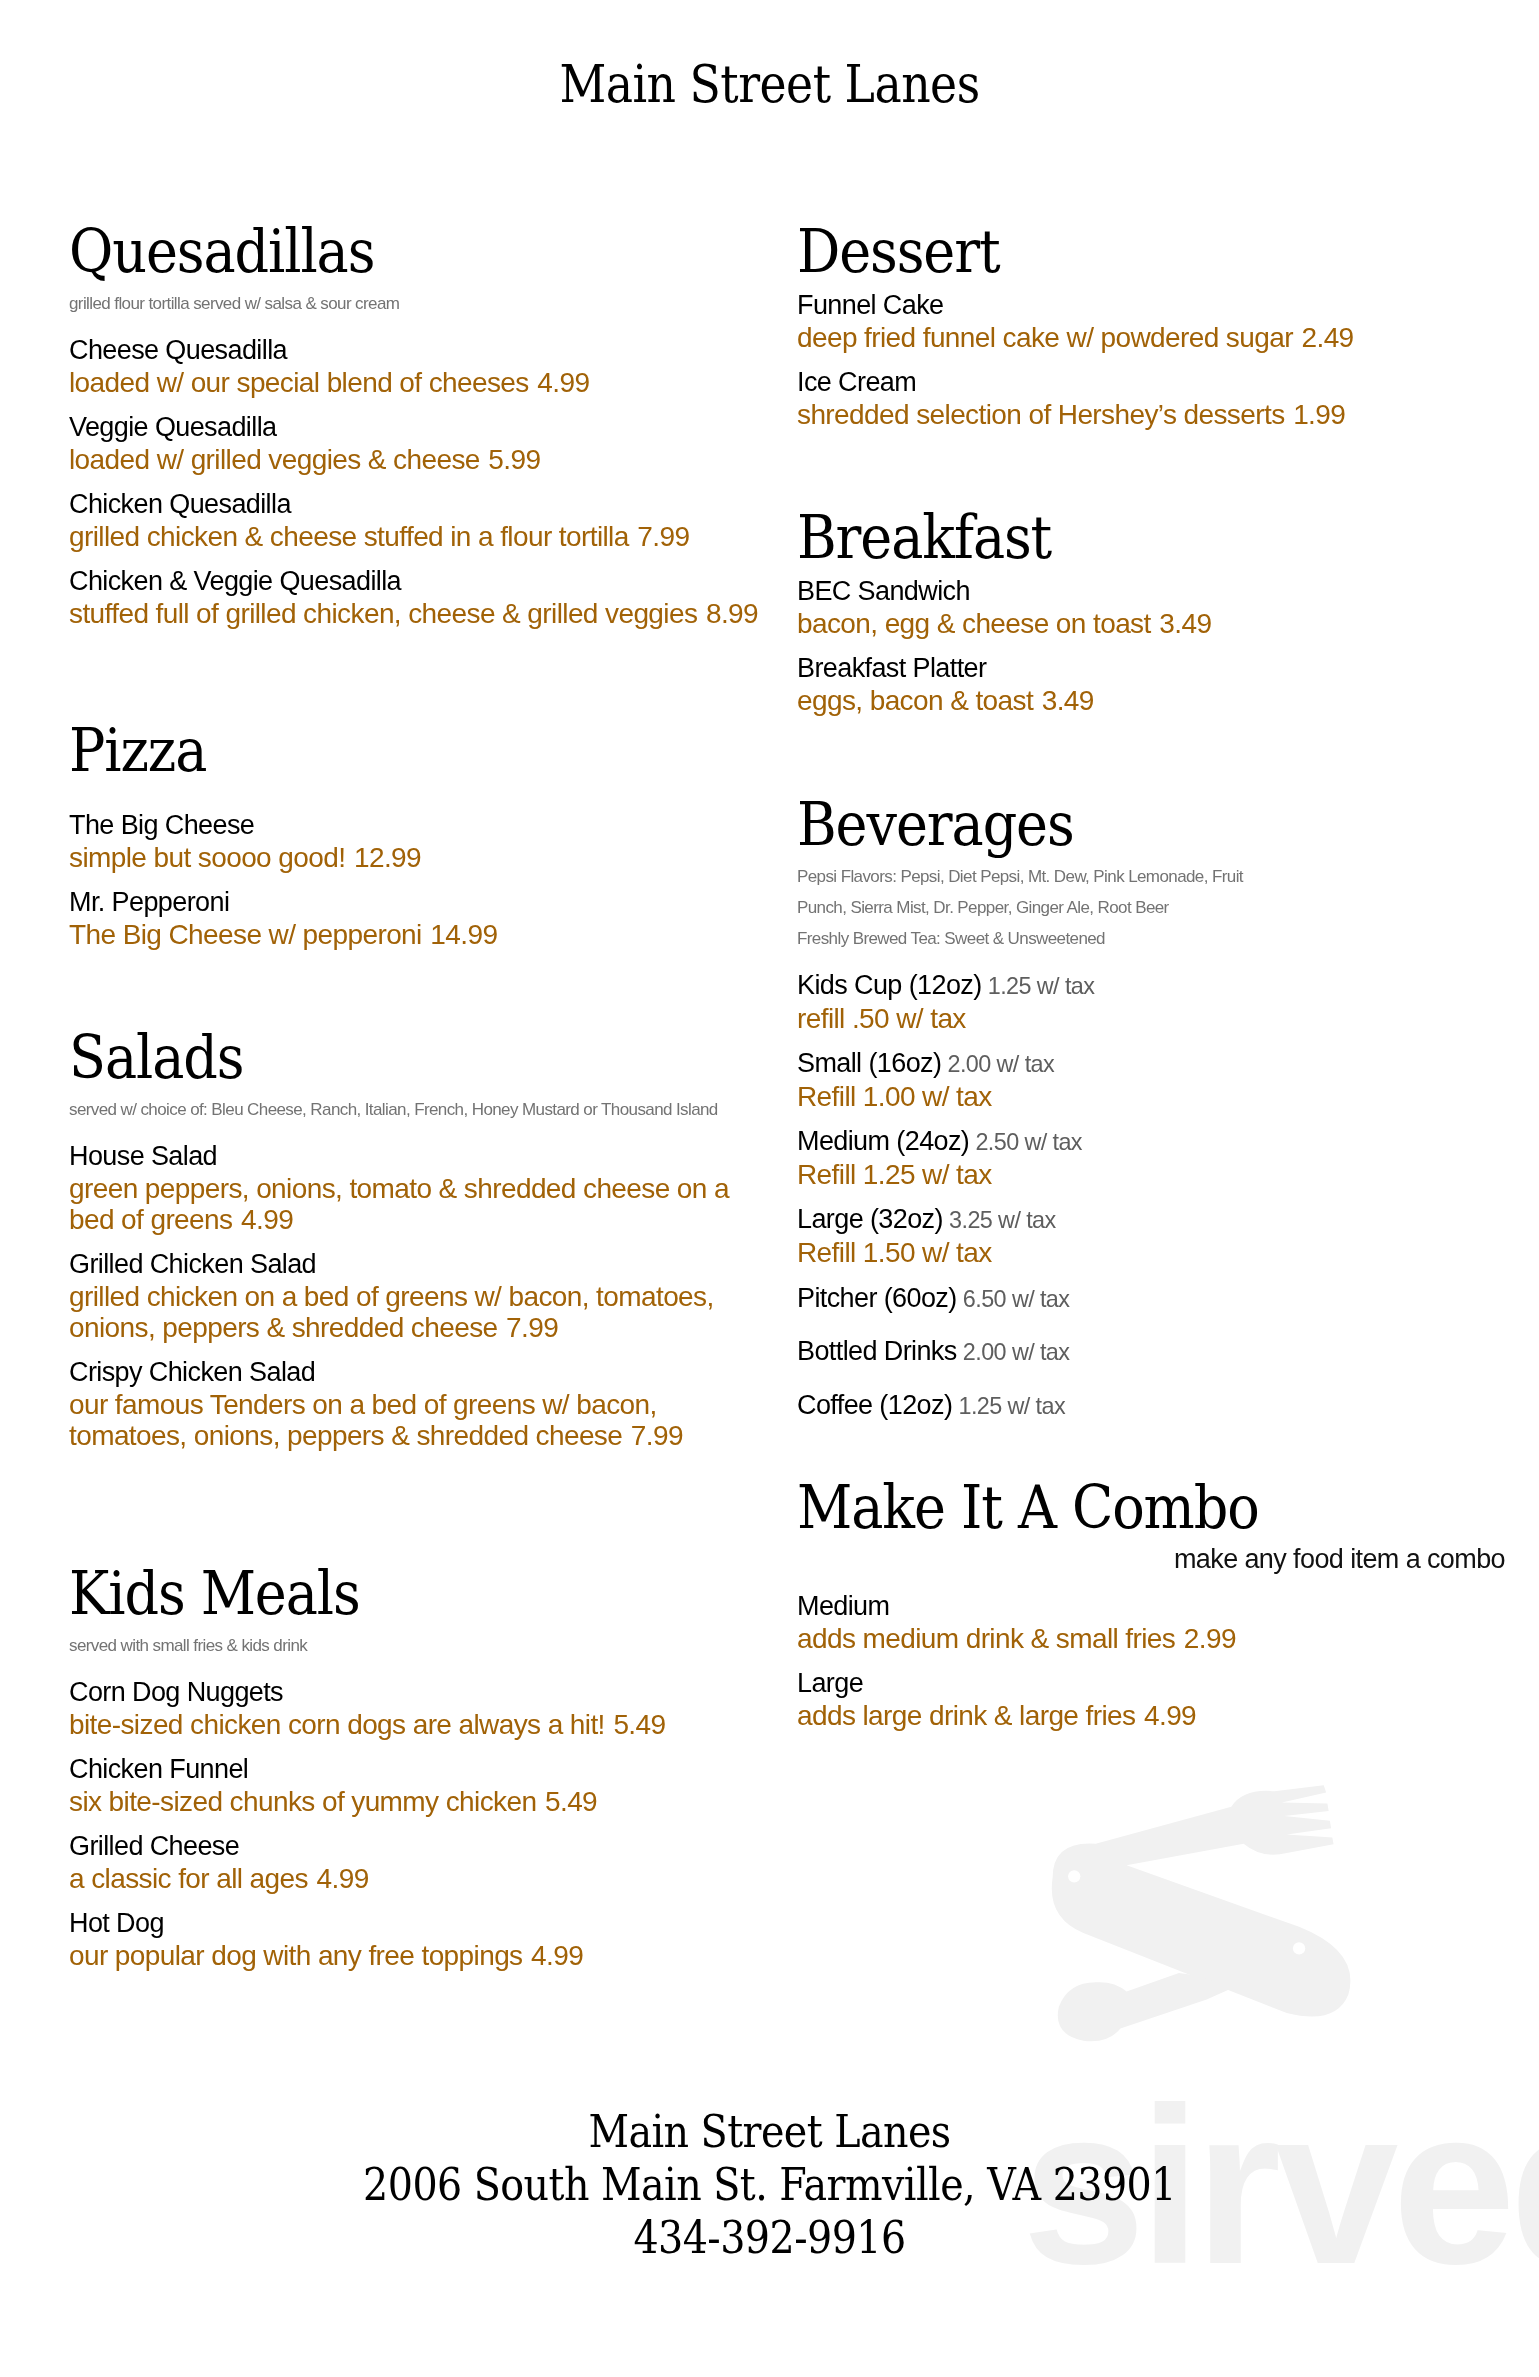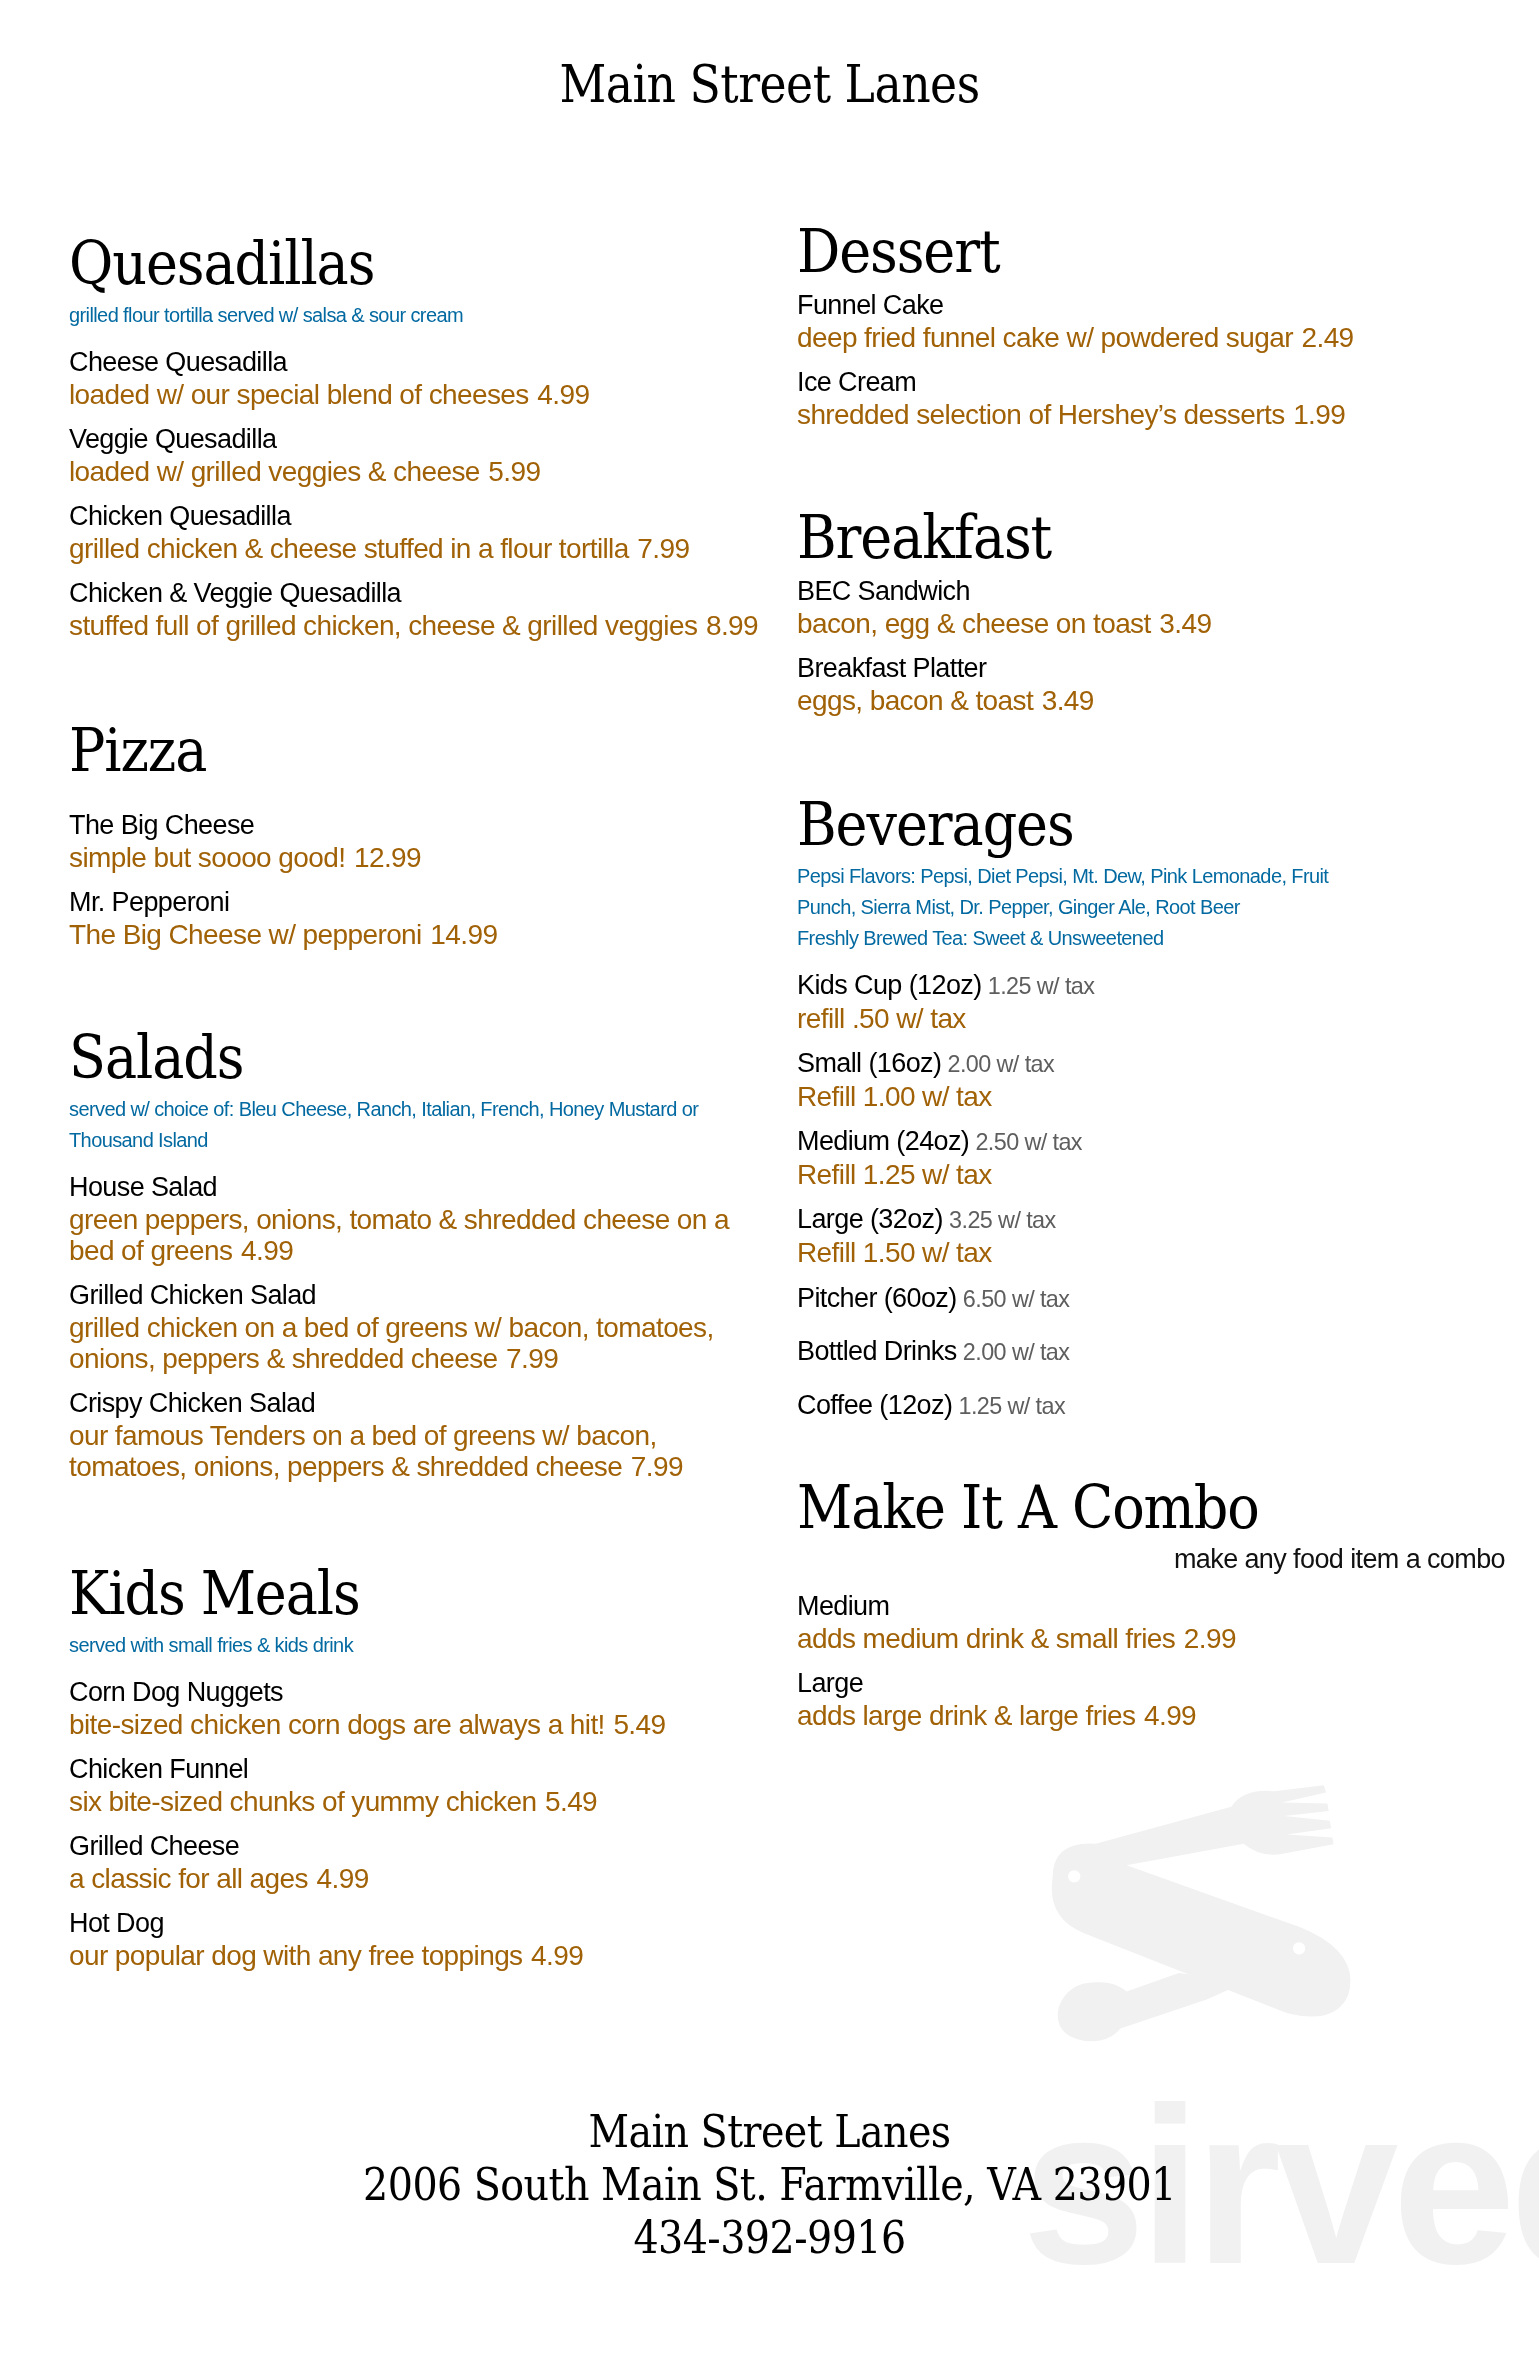--- a/index.html
+++ b/index.html
@@ -8,21 +8,21 @@
   .page-title { position: absolute; top: 54px; left: 0; width: 1539px; text-align: center;
     font-size: 52px; font-family: "DejaVu Serif", serif; letter-spacing: -0.6px; transform: scaleX(0.88); }
 
   .col { position: absolute; top: 215px; }
   .col-left { left: 69px; width: 702px; }
   .col-right { left: 797px; width: 708px; }
 
   .section { position: absolute; left: 0; width: 100%; }
   .section-title { font-family: "DejaVu Serif", serif; font-size: 60px; line-height: 73px;
     margin: 0; font-weight: normal; letter-spacing: -1.2px; transform-origin: left; transform: scaleX(0.9); white-space: nowrap; }
-  .section-sub { font-family: "Liberation Sans", sans-serif; font-size: 20px; line-height: 31px; color: #0369a1; margin: 0 0 13.5px 0; letter-spacing: -0.6px; }
+  .section-sub { font-family: "Liberation Sans", sans-serif; font-size: 17px; line-height: 31px; color: #737373; margin: 0 0 13.5px 0; letter-spacing: -0.6px; }
   .section-sub.dark { color: #111; font-size: 27px; text-align: right; }
   .item { margin-bottom: 12.3px; }
   .item-name { font-family: "Liberation Sans", sans-serif; font-size: 27px; line-height: 34px; color: #000; letter-spacing: -0.6px; }
   .item-desc { font-family: Liberation Sans, sans-serif; font-size: 28px; line-height: 31px; color: #a16207; letter-spacing: -0.6px; }
   .price { margin-left: 8.6px; }
   .inline-price { font-family: "Liberation Sans", sans-serif; font-size: 23.4px; color: #5e5e5e; margin-left: 6.2px; }
 
   .footer { position: absolute; left: 0; top: 2105px; width: 1539px; text-align: center; font-family: "DejaVu Serif", serif; font-size: 44px; line-height: 53px; letter-spacing: -0.6px; z-index: 2; }
   .footer div { transform: scaleX(0.9); }
 
@@ -38,21 +38,21 @@
   <g fill="#f1f1f1">
     <path d="M40 150 Q40 90 110 95 L330 35 Q350 5 400 10 L480 0 L484 12 L412 28 L486 30 L488 42 L416 50 L490 58 L492 70 L420 80 L494 85 L496 96 L420 110 Q380 120 350 95 L160 130 L440 230 Q540 270 520 340 Q500 390 420 370 L90 240 Q30 215 40 150 Z"></path>
     <path d="M245 305 L280 310 L330 330 L290 348 L150 395 Q130 420 90 415 Q40 405 50 360 Q65 320 110 320 Q140 318 160 335 L245 305 Z"></path>
   </g>
   <circle cx="75" cy="148" r="10" fill="#fff"></circle>
   <circle cx="440" cy="265" r="10" fill="#fff"></circle>
 </svg>
 <div class="watermark-text">sirved</div>
 
 <div class="col col-left">
-  <div class="section" style="top:12px">
+  <div class="section" style="top:0">
     <h2 class="section-title">Quesadillas</h2>
     <p class="section-sub">grilled flour tortilla served w/ salsa &amp; sour cream</p>
     <div class="item">
       <div class="item-name">Cheese Quesadilla</div>
       <div class="item-desc"><span>loaded w/ our special blend of cheeses</span><span class="price">4.99</span></div>
     </div>
     <div class="item">
       <div class="item-name">Veggie Quesadilla</div>
       <div class="item-desc"><span>loaded w/ grilled veggies &amp; cheese</span><span class="price">5.99</span></div>
     </div>

